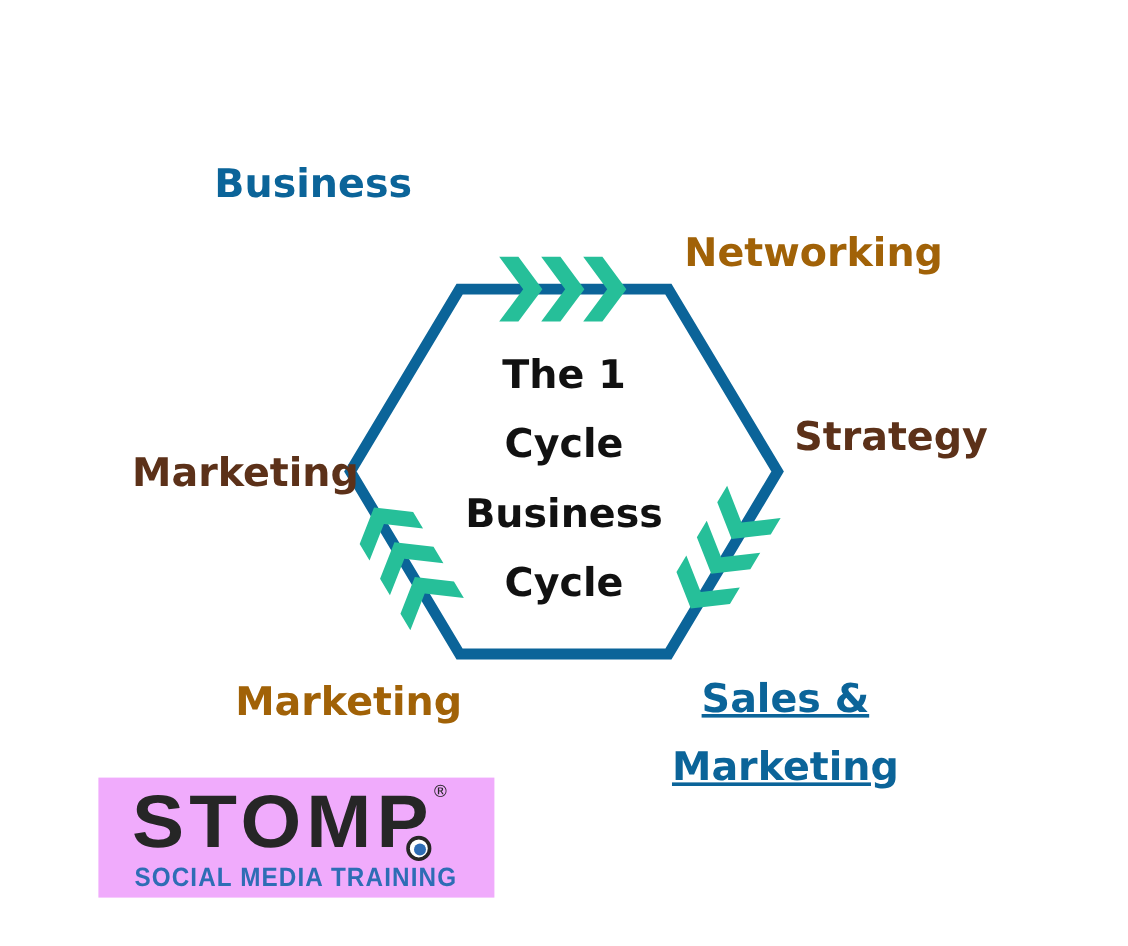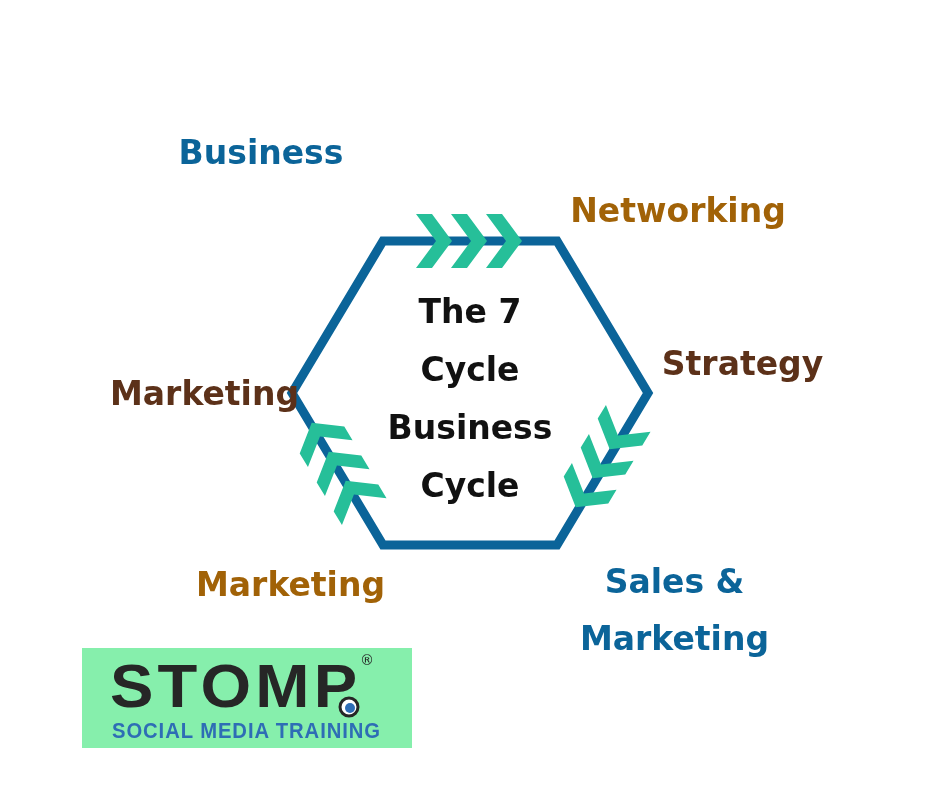--- a/index.html
+++ b/index.html
@@ -3,21 +3,21 @@
 <meta charset="utf-8">
 <style>
   html,body{margin:0;padding:0;background:#ffffff;}
   body{width:940px;height:788px;position:relative;overflow:hidden;font-family:"DejaVu Sans",sans-serif;}
   .lbl{position:absolute;font-weight:bold;font-size:33px;line-height:57px;text-align:center;white-space:nowrap;}
   .blue{color:#0b6499;}
   .teal{color:#a16207;}
   .brown{color:#5c3119;}
   .center{position:absolute;left:370px;top:283px;width:200px;text-align:center;font-weight:bold;font-size:33px;line-height:58px;color:#111111;}
   svg.diagram{position:absolute;left:0;top:0;}
-  .logo{position:absolute;left:82px;top:648px;width:330px;height:100px;background:#86efac;}
+  .logo{position:absolute;left:82px;top:648px;width:330px;height:100px;background:#f0abfc;}
   .stomp{position:absolute;left:28px;top:2px;font-family:"Liberation Sans",sans-serif;font-weight:bold;font-size:62px;letter-spacing:4px;color:#262626;transform:scaleX(1.05);transform-origin:left;}
   .reg{position:absolute;left:278px;top:4px;font-size:14px;color:#262626;}
   .tag{position:absolute;left:30px;top:70px;font-family:"Liberation Sans",sans-serif;font-weight:bold;font-size:22px;color:#2e6db5;letter-spacing:1px;transform:scaleX(0.92);transform-origin:left;}
 </style>
 </head>
 <body>
 
 <svg class="diagram" width="940" height="788">
   <polygon points="383,241 557,241 648,393 557,545 383,545 292,393" fill="none" stroke="#0b6499" stroke-width="9" stroke-linejoin="miter"></polygon>
 
@@ -46,39 +46,39 @@
     <g transform="translate(339,469) rotate(239)">
         <polygon points="-16,-26 0,-26 20,0 0,26 -16,26 4,0"></polygon>
       </g>
     <g transform="translate(356,498) rotate(239)">
         <polygon points="-16,-26 0,-26 20,0 0,26 -16,26 4,0"></polygon>
       </g>
   </g>
 </svg>
 
 <div class="center">
-  <div>The 7</div>
+  <div>The 1</div>
   <div>Cycle</div>
   <div>Business</div>
   <div>Cycle</div>
 </div>
 
 <div class="lbl blue" style="left:130px;top:124px;width:262px;">
   <div>Business</div>
 </div>
 
 <div class="lbl teal" style="left:562px;top:182px;width:232px;">
   <div>Networking</div>
 </div>
 
 <div class="lbl brown" style="left:655px;top:335px;width:175px;">
   <div>Strategy</div>
 </div>
 
-<div class="lbl blue" style="left:572px;top:553px;width:205px;">
+<div class="lbl blue" style="left:552px;top:553px;width:205px;text-decoration:underline;">
   <div>Sales &amp;</div>
   <div>Marketing</div>
 </div>
 
 <div class="lbl teal" style="left:196px;top:556px;width:185px;">
   <div>Marketing</div>
 </div>
 
 <div class="lbl brown" style="left:110px;top:365px;width:175px;">
   <div>Marketing</div>

